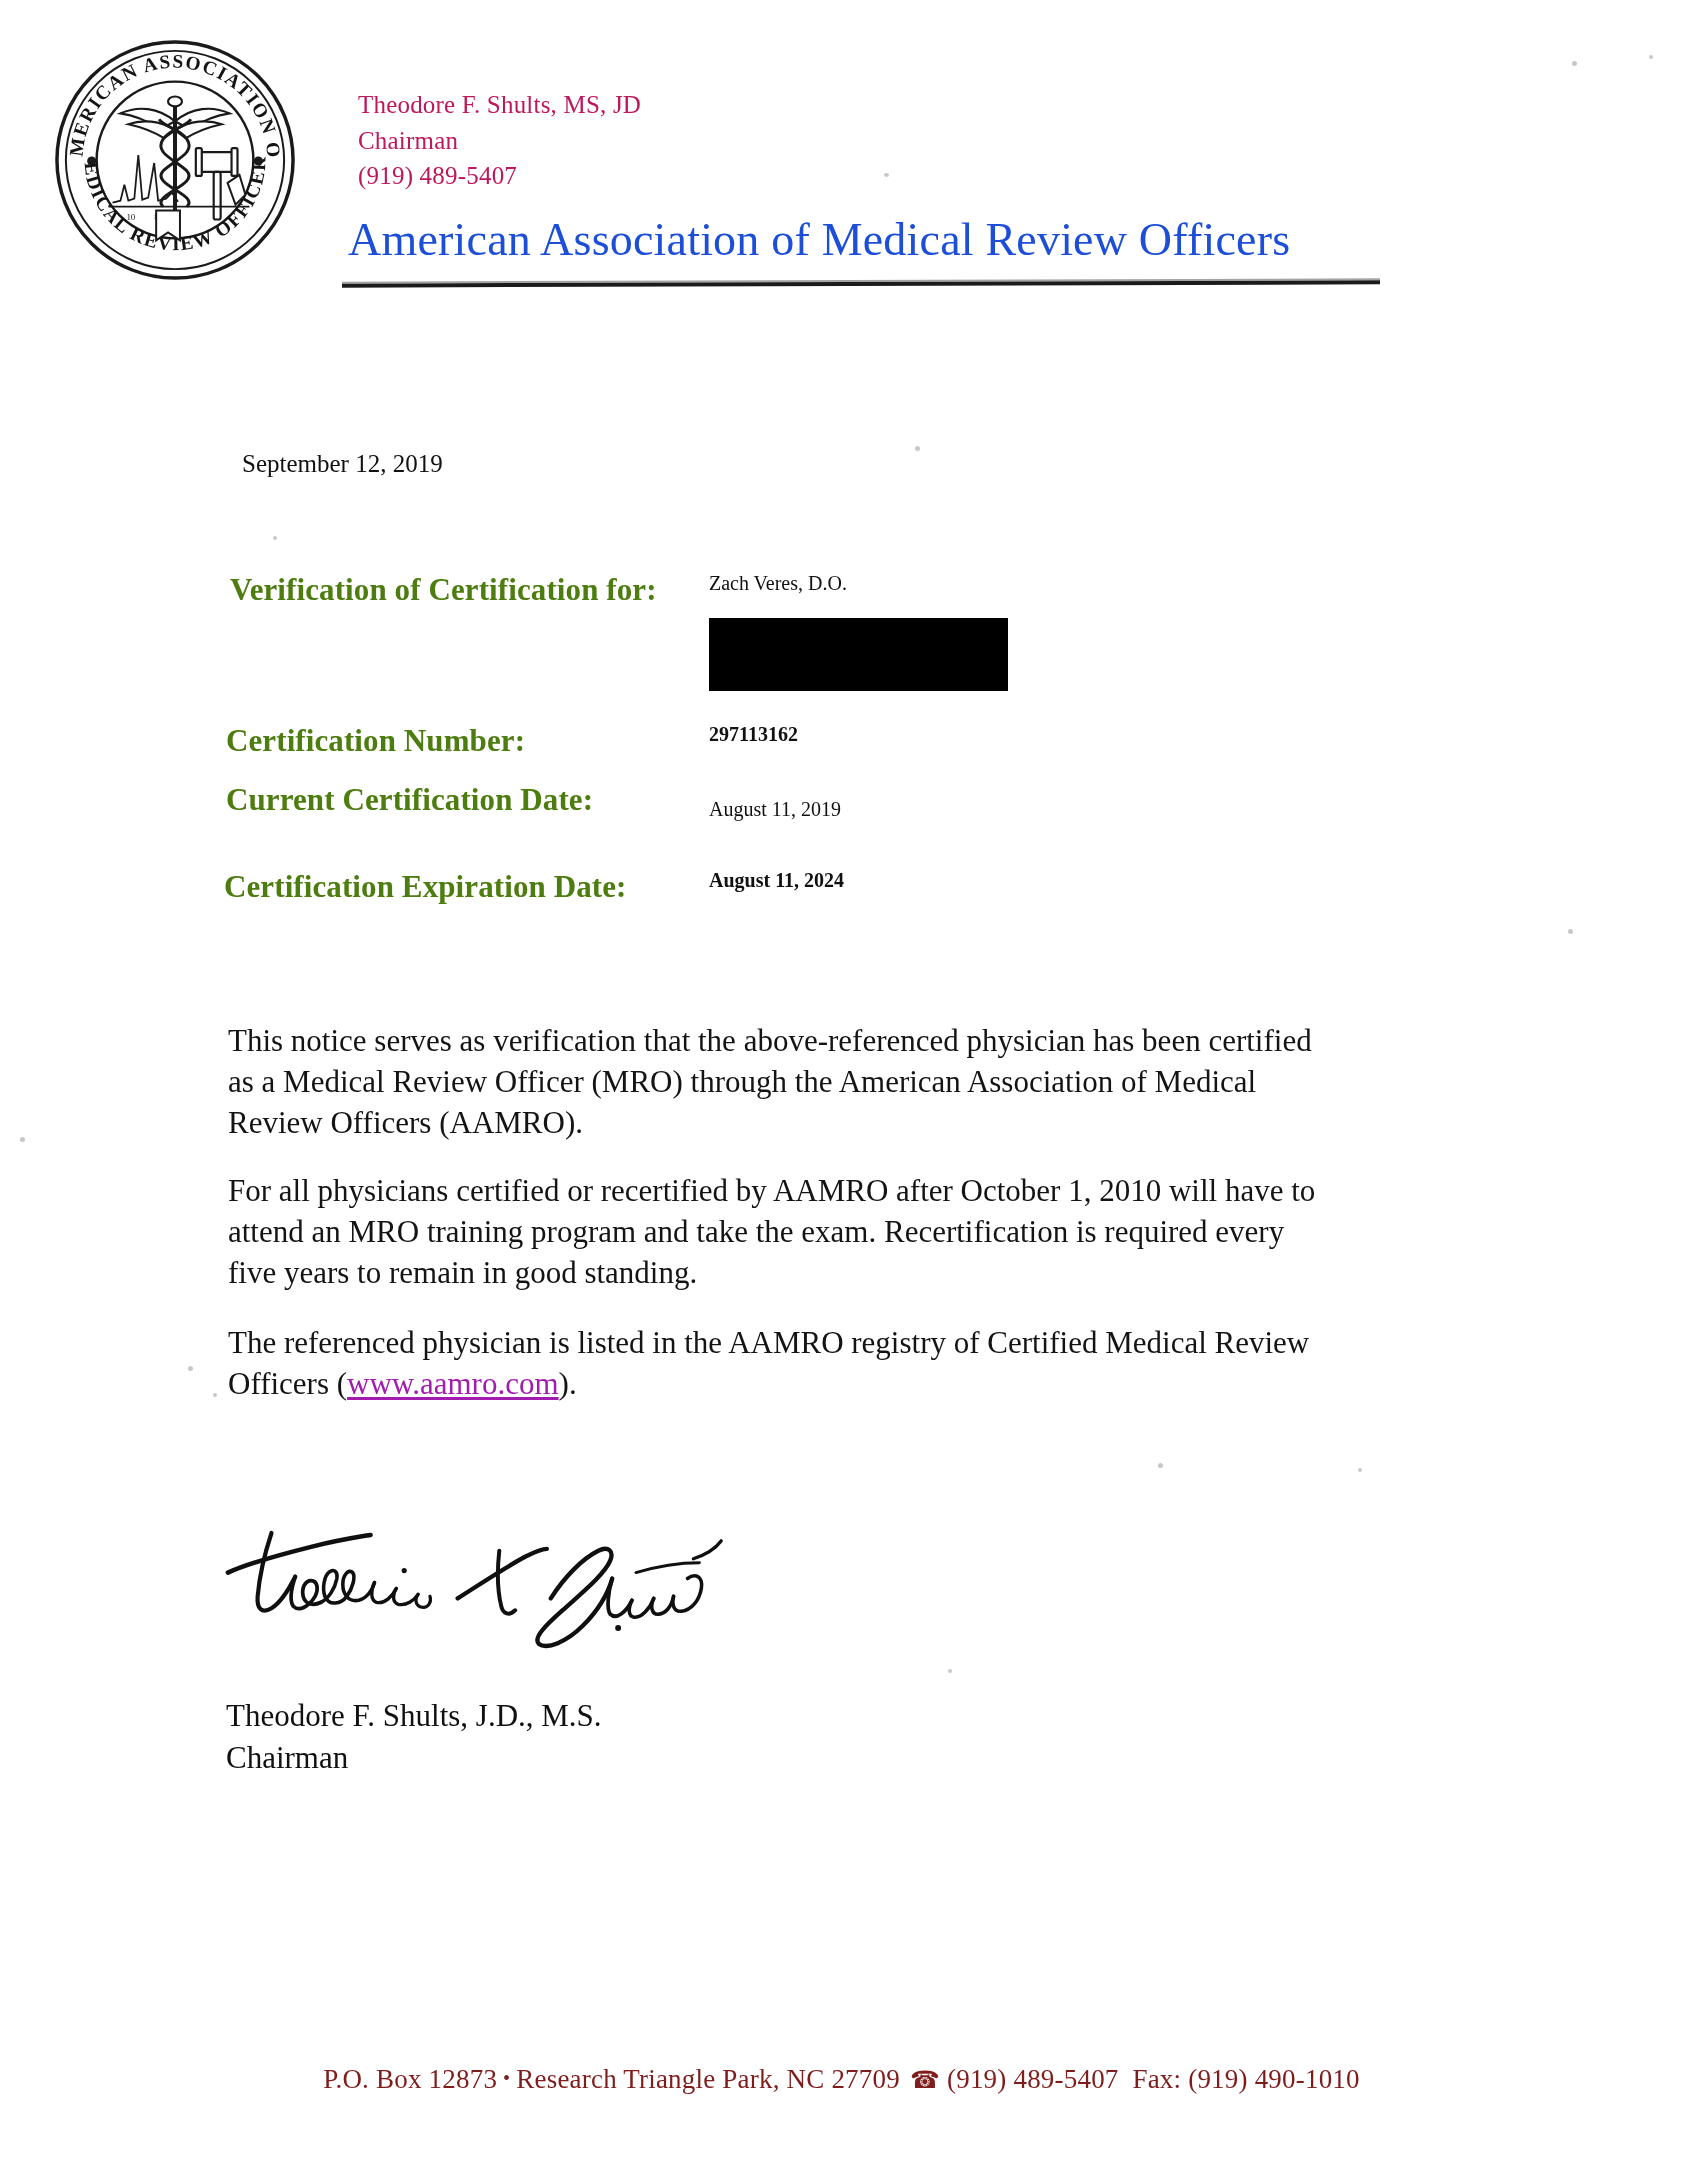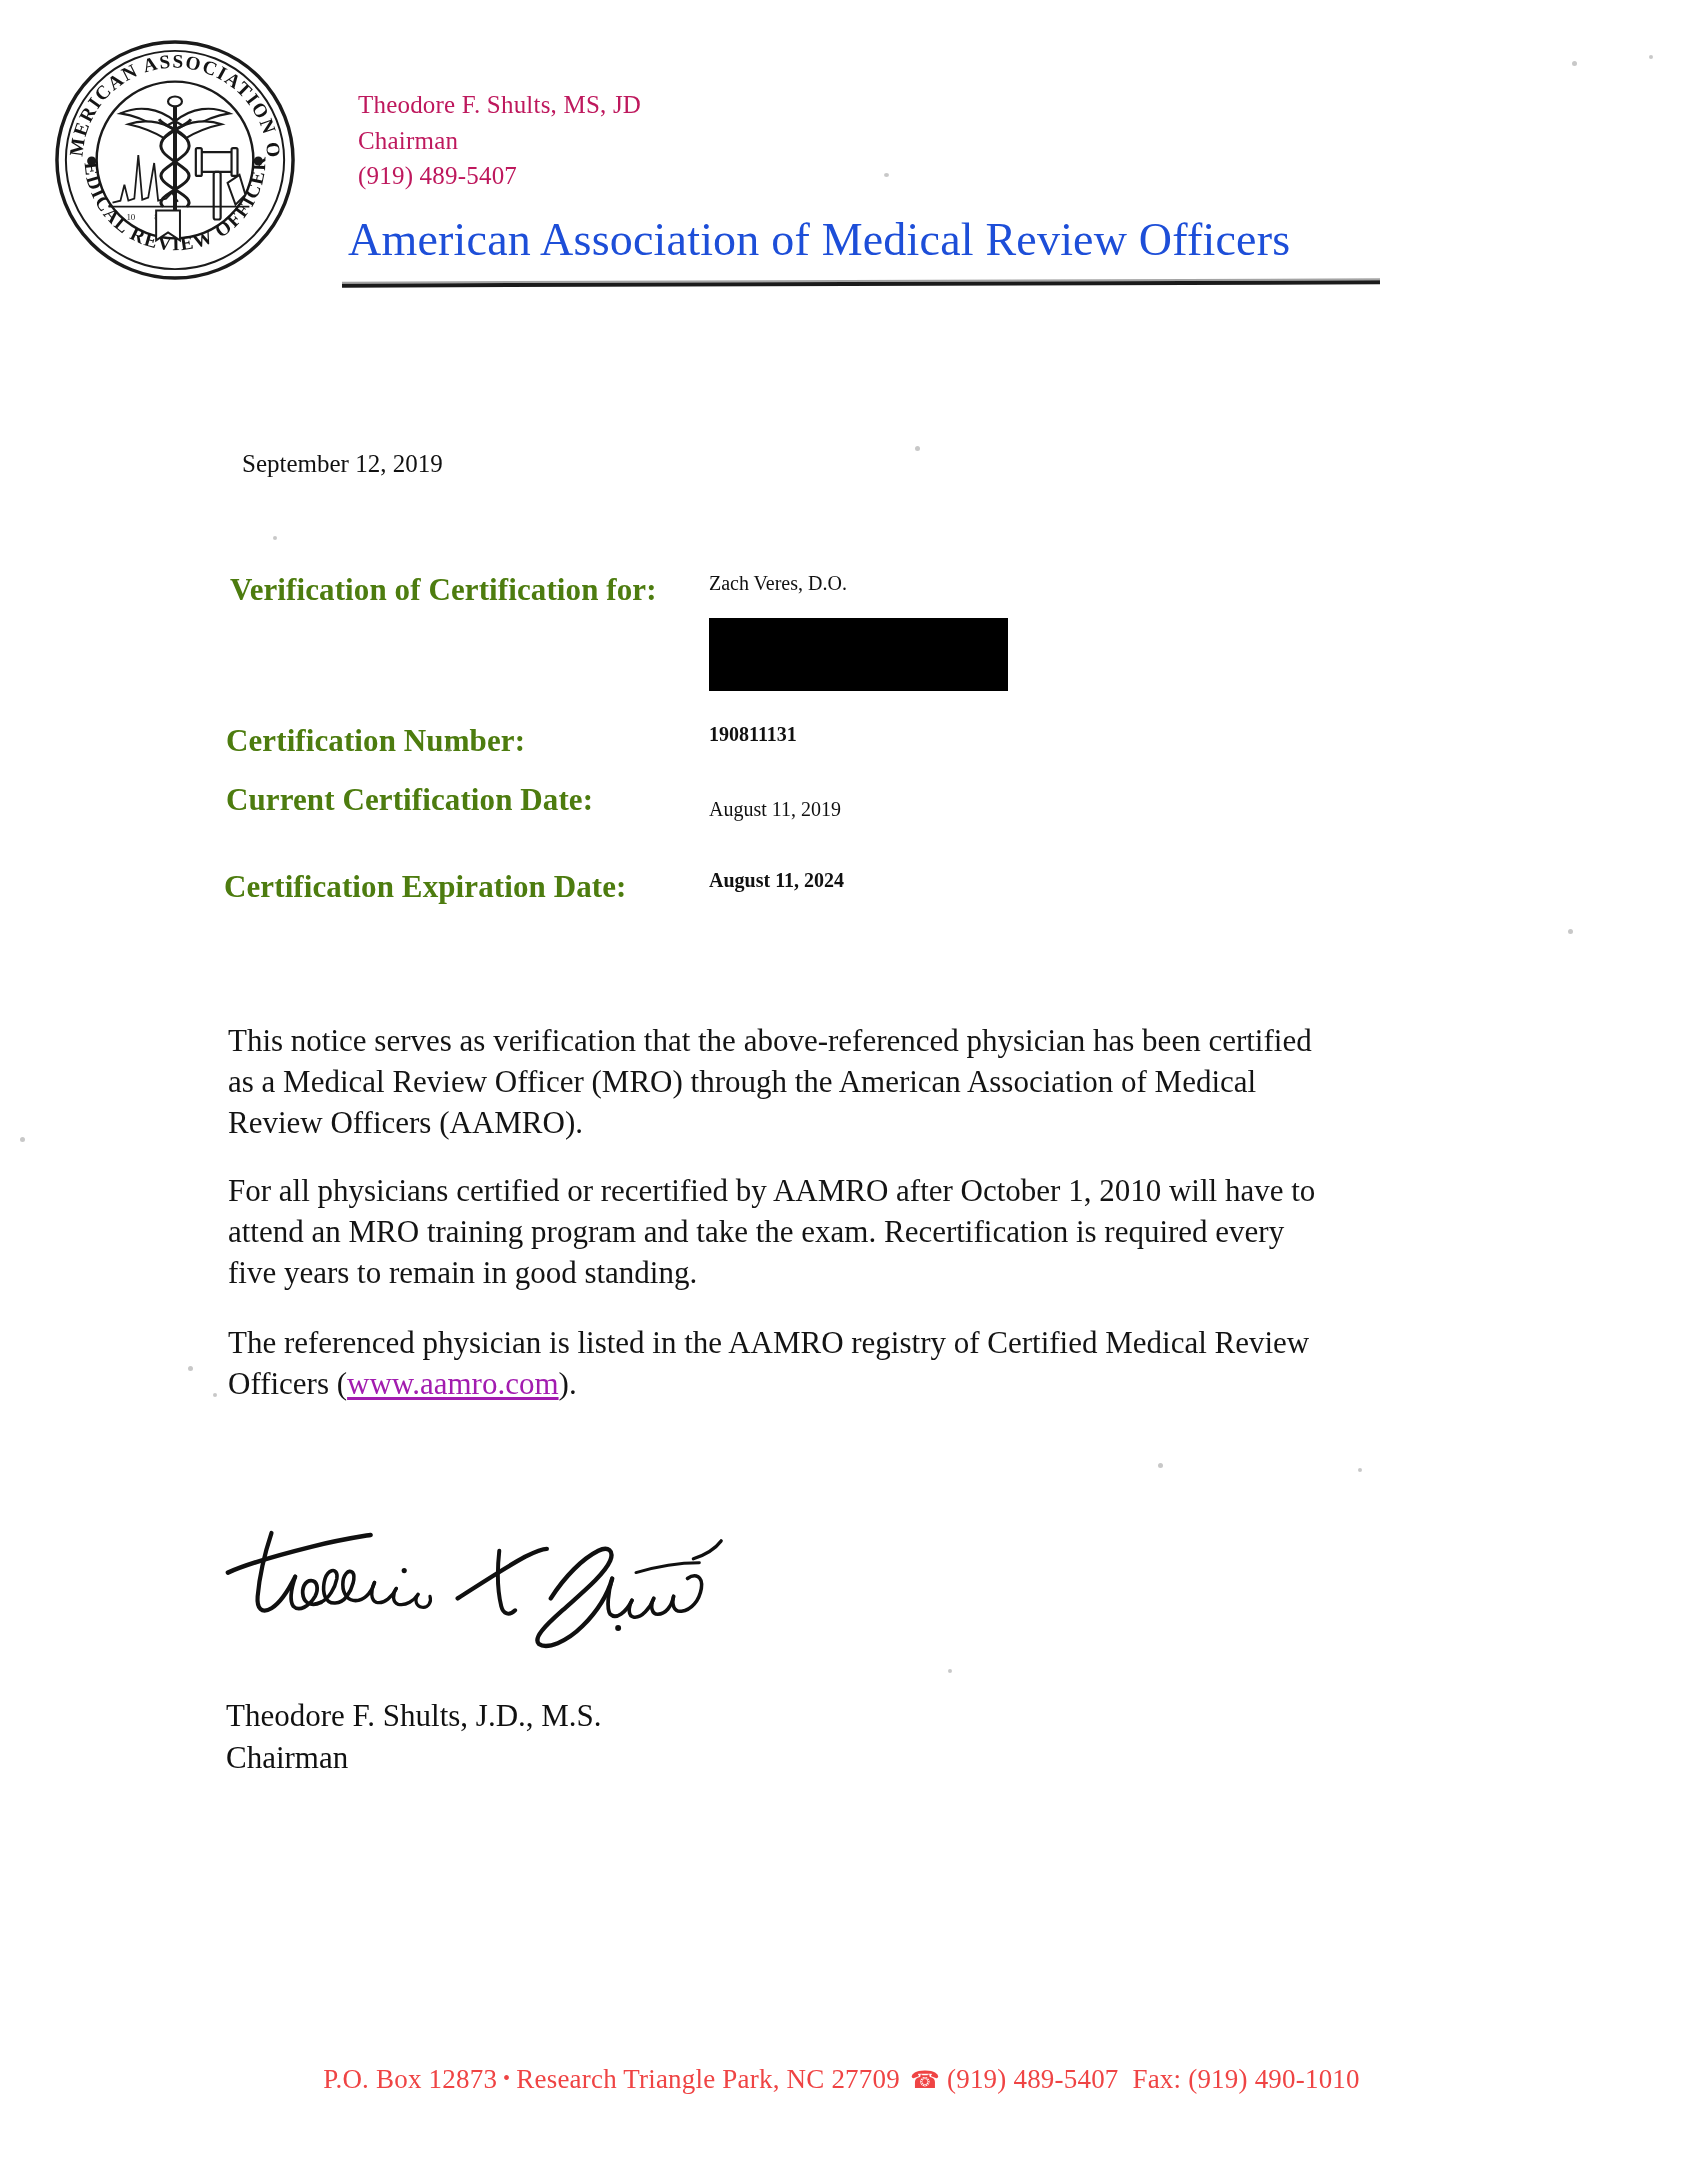--- a/index.html
+++ b/index.html
@@ -157,21 +157,21 @@
 
   
   .footer {
     position: absolute;
     left: 0;
     top: 2064px;
     width: 1683px;
     text-align: center;
     font-size: 27px;
     letter-spacing: 0.2px;
-    color: #ef4444;
+    color: #7f1d1d;
     white-space: nowrap;
   }
   .footer .sep { padding: 0 6px; font-size: 20px; vertical-align: 3px; }
   .footer .phone-glyph { padding: 0 7px 0 10px; font-size: 24px; }
 </style>
 </head>
 <body>
 
 <div class="page">
 
@@ -245,21 +245,21 @@
     <div class="rule"></div>
   </div>
 
   <div class="date-line">September 12, 2019</div>
 
   <div class="field-label" style="left:230px; top:572px;">Verification of Certification for:</div>
   <div class="field-value" style="left:709px; top:572px;">Zach Veres, D.O.</div>
   <div class="redaction"></div>
 
   <div class="field-label" style="left:226px; top:723px;">Certification Number:</div>
-  <div class="field-value bold" style="left:709px; top:723px;">190811131</div>
+  <div class="field-value bold" style="left:709px; top:723px;">297113162</div>
 
   <div class="field-label" style="left:226px; top:782px;">Current Certification Date:</div>
   <div class="field-value" style="left:709px; top:798px;">August 11, 2019</div>
 
   <div class="field-label" style="left:224px; top:869px;">Certification Expiration Date:</div>
   <div class="field-value bold" style="left:709px; top:869px;">August 11, 2024</div>
 
   <div class="para" style="top:1020px;">
     <span class="ln">This notice serves as verification that the above-referenced physician has been certified</span>
     <span class="ln">as a Medical Review Officer (MRO) through the American Association of Medical</span>

